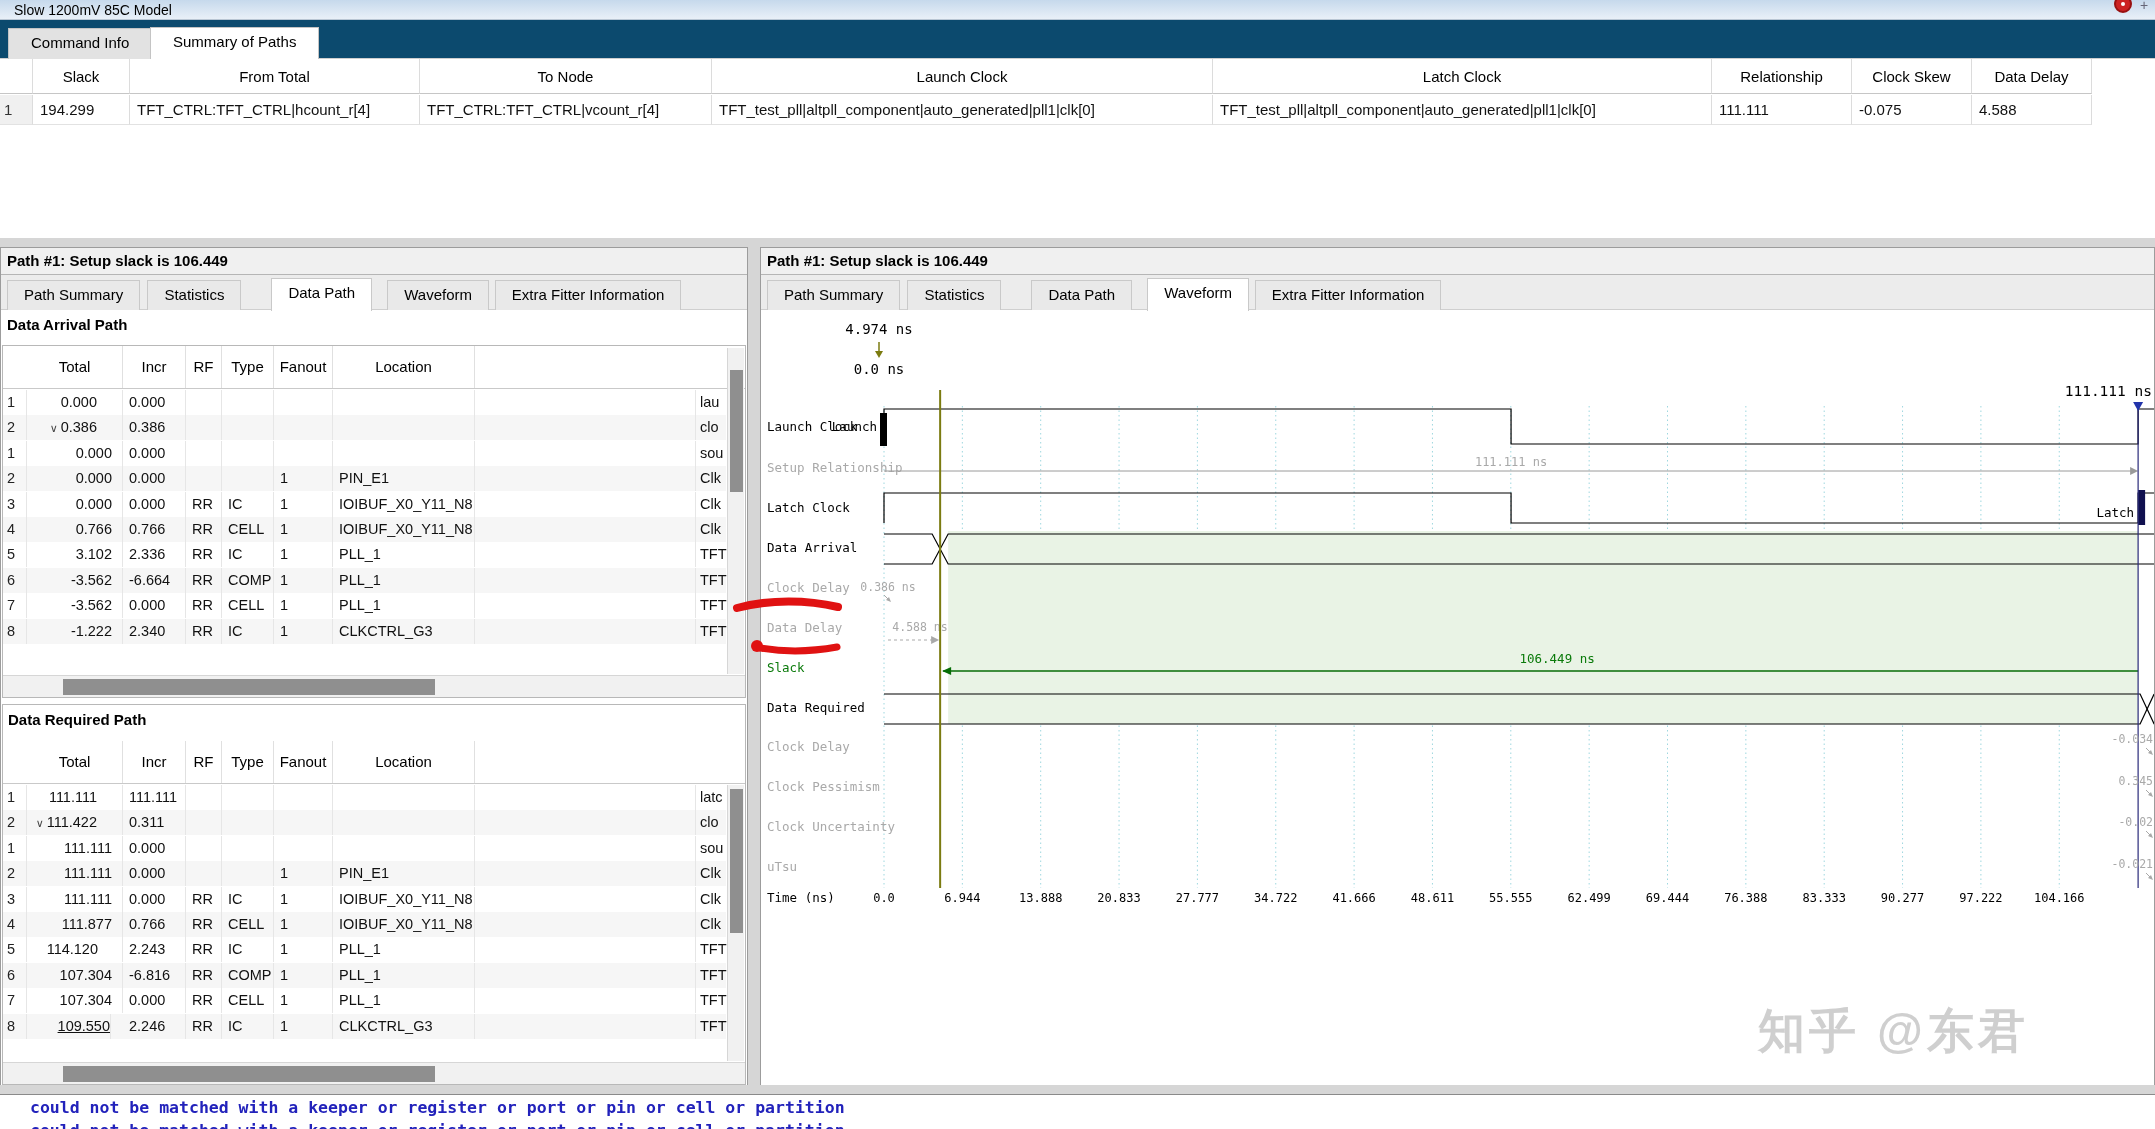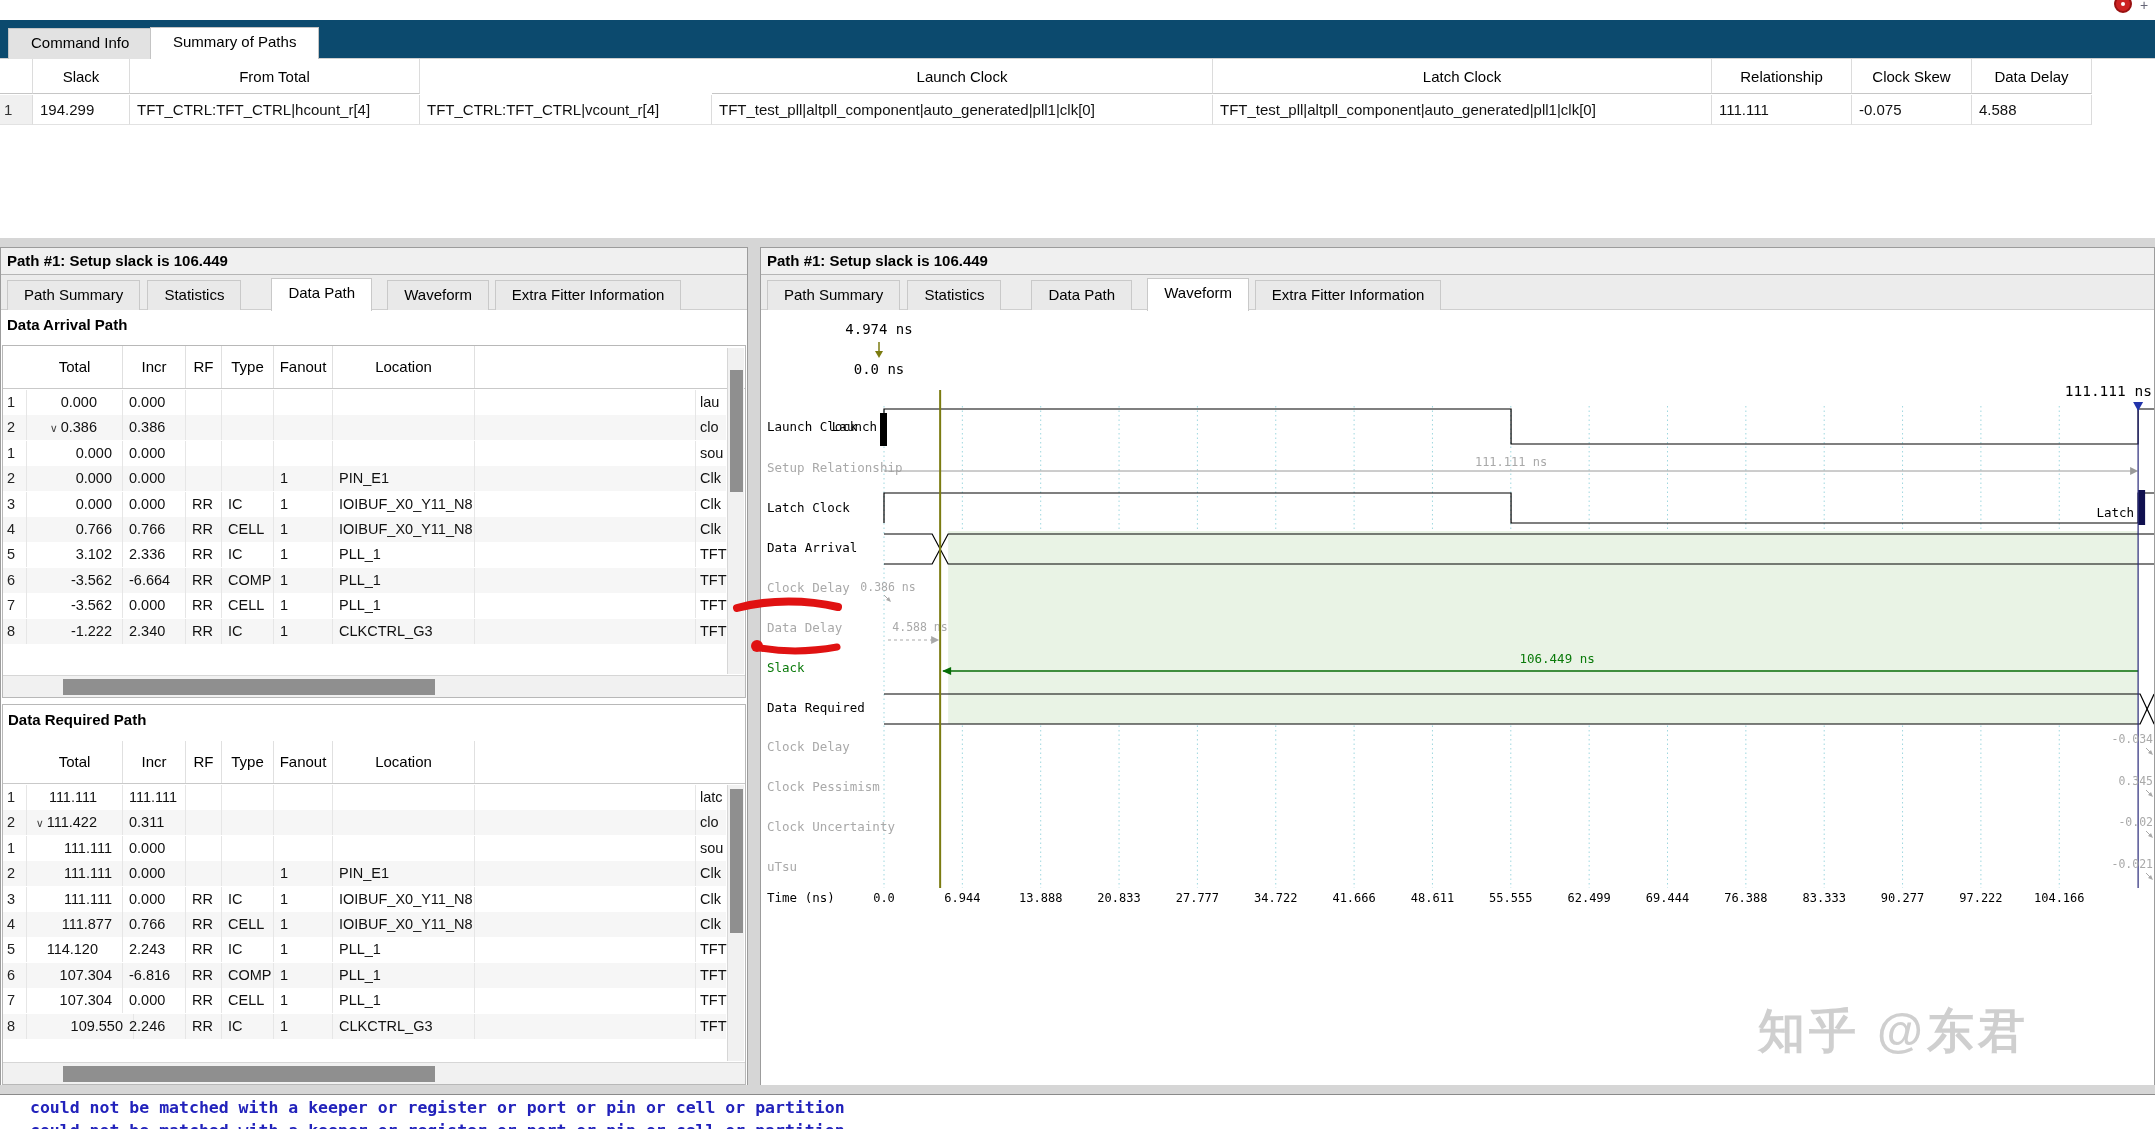--- a/index.html
+++ b/index.html
@@ -88,32 +88,36 @@
   #watermark { left:1758px; top:1000px; width:320px; height:64px; font-size:47px; font-weight:bold;
     color:#a8a8a8; opacity:0.55; letter-spacing:4px; white-space:nowrap; }
 
   #redoverlay { position:absolute; left:0; top:0; pointer-events:none; }
 </style>
 </head>
 <body>
 
 <div id="screen">
 
+  <div id="titlebar" class="abs">
+    <span class="title">Slow 1200mV 85C Model</span>
+  </div>
   <div id="win-red-icon"></div>
   <div id="win-plus-icon">+</div>
 
   <div id="toptabs" class="abs">
       <div class="toptab" style="left: 8px;">Command Info</div>
       <div class="toptab active" style="left: 150px;">Summary of Paths</div>
     </div>
 
   <div id="sumtable" class="abs">
       <div class="sth" style="left: 0px; width: 33px;"></div>
       <div class="sth" style="left: 33px; width: 97px;">Slack</div>
       <div class="sth" style="left: 130px; width: 290px;">From Total</div>
+      <div class="sth" style="left: 420px; width: 292px;">To Node</div>
       <div class="sth" style="left: 712px; width: 501px;">Launch Clock</div>
       <div class="sth" style="left: 1213px; width: 499px;">Latch Clock</div>
       <div class="sth" style="left: 1712px; width: 140px;">Relationship</div>
       <div class="sth" style="left: 1852px; width: 120px;">Clock Skew</div>
       <div class="sth" style="left: 1972px; width: 120px;">Data Delay</div>
       <div class="stc num" style="left: 0px; width: 33px;">1</div>
       <div class="stc" style="left: 33px; width: 97px;">194.299</div>
       <div class="stc" style="left: 130px; width: 290px;">TFT_CTRL:TFT_CTRL|hcount_r[4]</div>
       <div class="stc" style="left: 420px; width: 292px;">TFT_CTRL:TFT_CTRL|vcount_r[4]</div>
       <div class="stc" style="left: 712px; width: 501px;">TFT_test_pll|altpll_component|auto_generated|pll1|clk[0]</div>
@@ -365,21 +369,21 @@
             <div class="dcell" style="left: 120px; width: 63px; padding-left: 6px;">0.000</div>
             <div class="dcell" style="left: 183px; width: 36px; padding-left: 6px;">RR</div>
             <div class="dcell" style="left: 219px; width: 52px; padding-left: 6px;">CELL</div>
             <div class="dcell" style="left: 271px; width: 59px; padding-left: 6px;">1</div>
             <div class="dcell" style="left: 330px; width: 142px; padding-left: 6px;">PLL_1</div>
             <div class="dcell" style="left: 472px; width: 221px; padding-left: 6px;"></div>
             <div class="dcell" style="left: 693px; width: 52px; padding-left: 4px; border-right: none;">TFT</div>
           </div>
           <div class="drow alt" style="top: 308.6px;">
             <div class="dcell rownum" style="left: 0px; width: 24px; padding-left: 4px;">8</div>
-            <div class="dcell r" style="left: 35px; width: 96px; padding-right: 10px;">109.550</div>
+            <div class="dcell r" style="left: 12px; width: 96px;  text-decoration: underline;">109.550</div>
             <div class="dcell" style="left: 120px; width: 63px; padding-left: 6px;">2.246</div>
             <div class="dcell" style="left: 183px; width: 36px; padding-left: 6px;">RR</div>
             <div class="dcell" style="left: 219px; width: 52px; padding-left: 6px;">IC</div>
             <div class="dcell" style="left: 271px; width: 59px; padding-left: 6px;">1</div>
             <div class="dcell" style="left: 330px; width: 142px; padding-left: 6px;">CLKCTRL_G3</div>
             <div class="dcell" style="left: 472px; width: 221px; padding-left: 6px;"></div>
             <div class="dcell" style="left: 693px; width: 52px; padding-left: 4px; border-right: none;">TFT</div>
           </div>
           <div class="vscroll" style="right: 1px; top: 80px; height: 276px;">
             <div class="vthumb" style="top: 4px; height: 144px;"></div>

